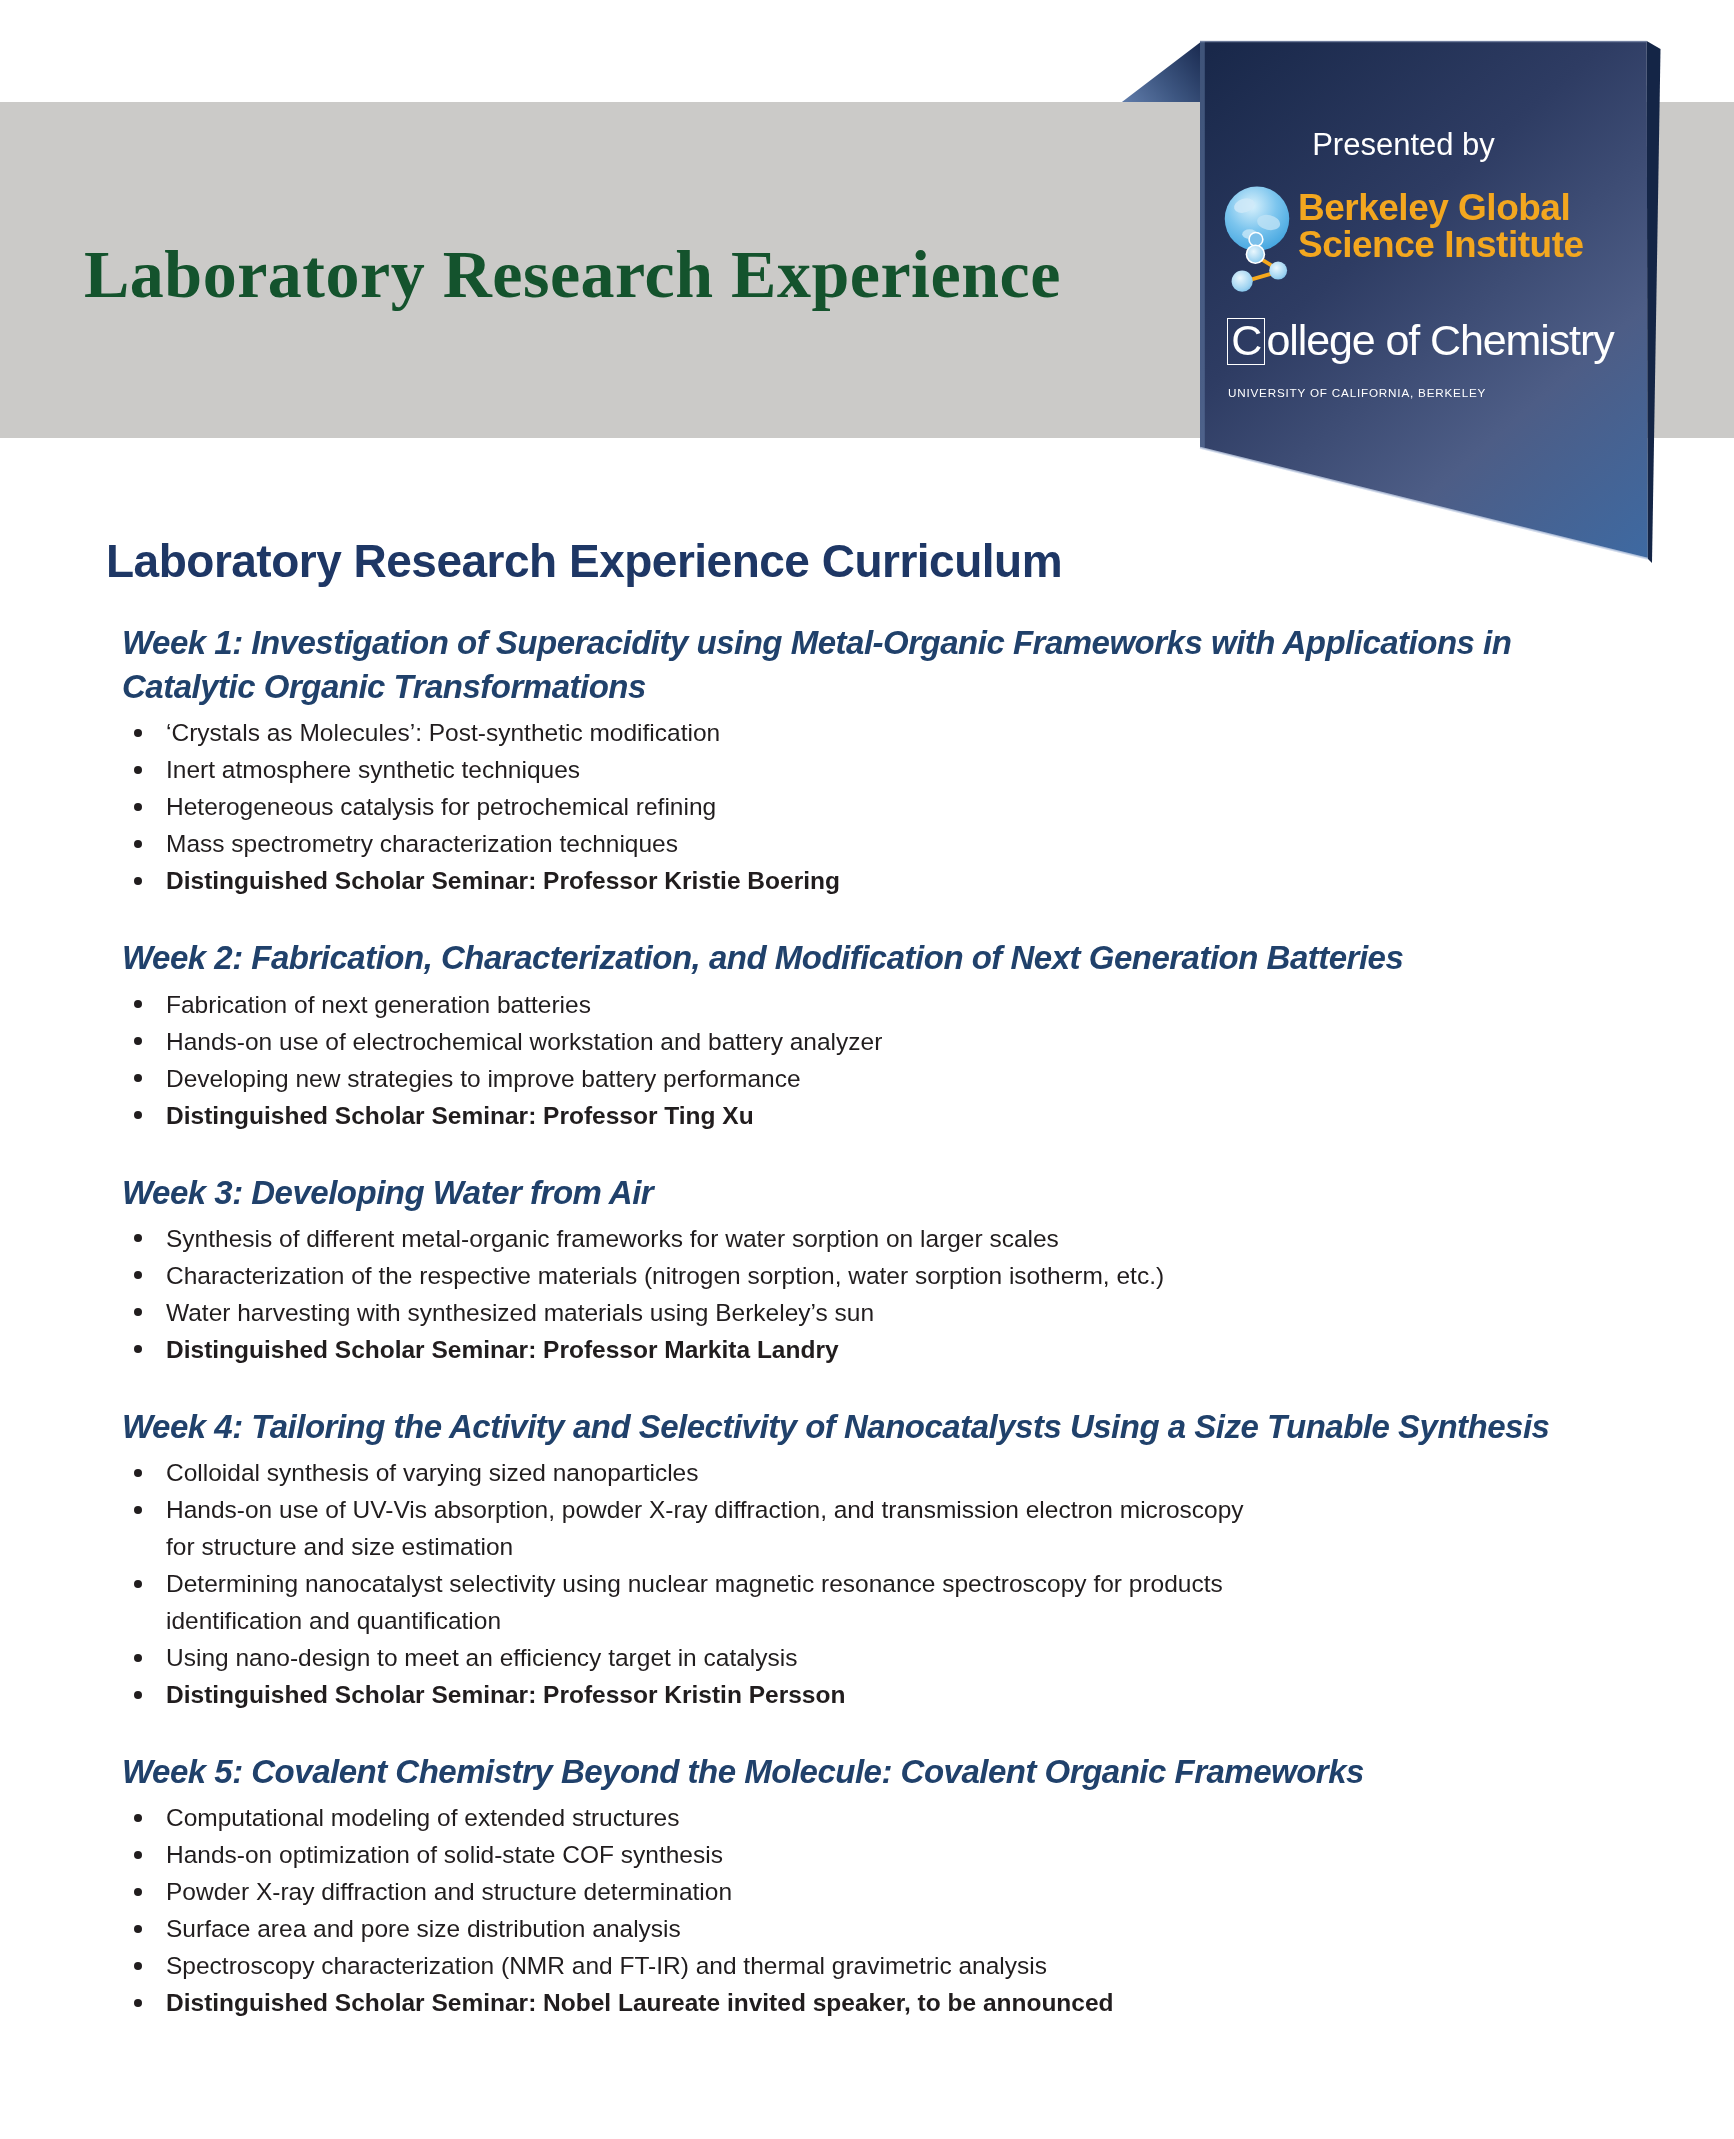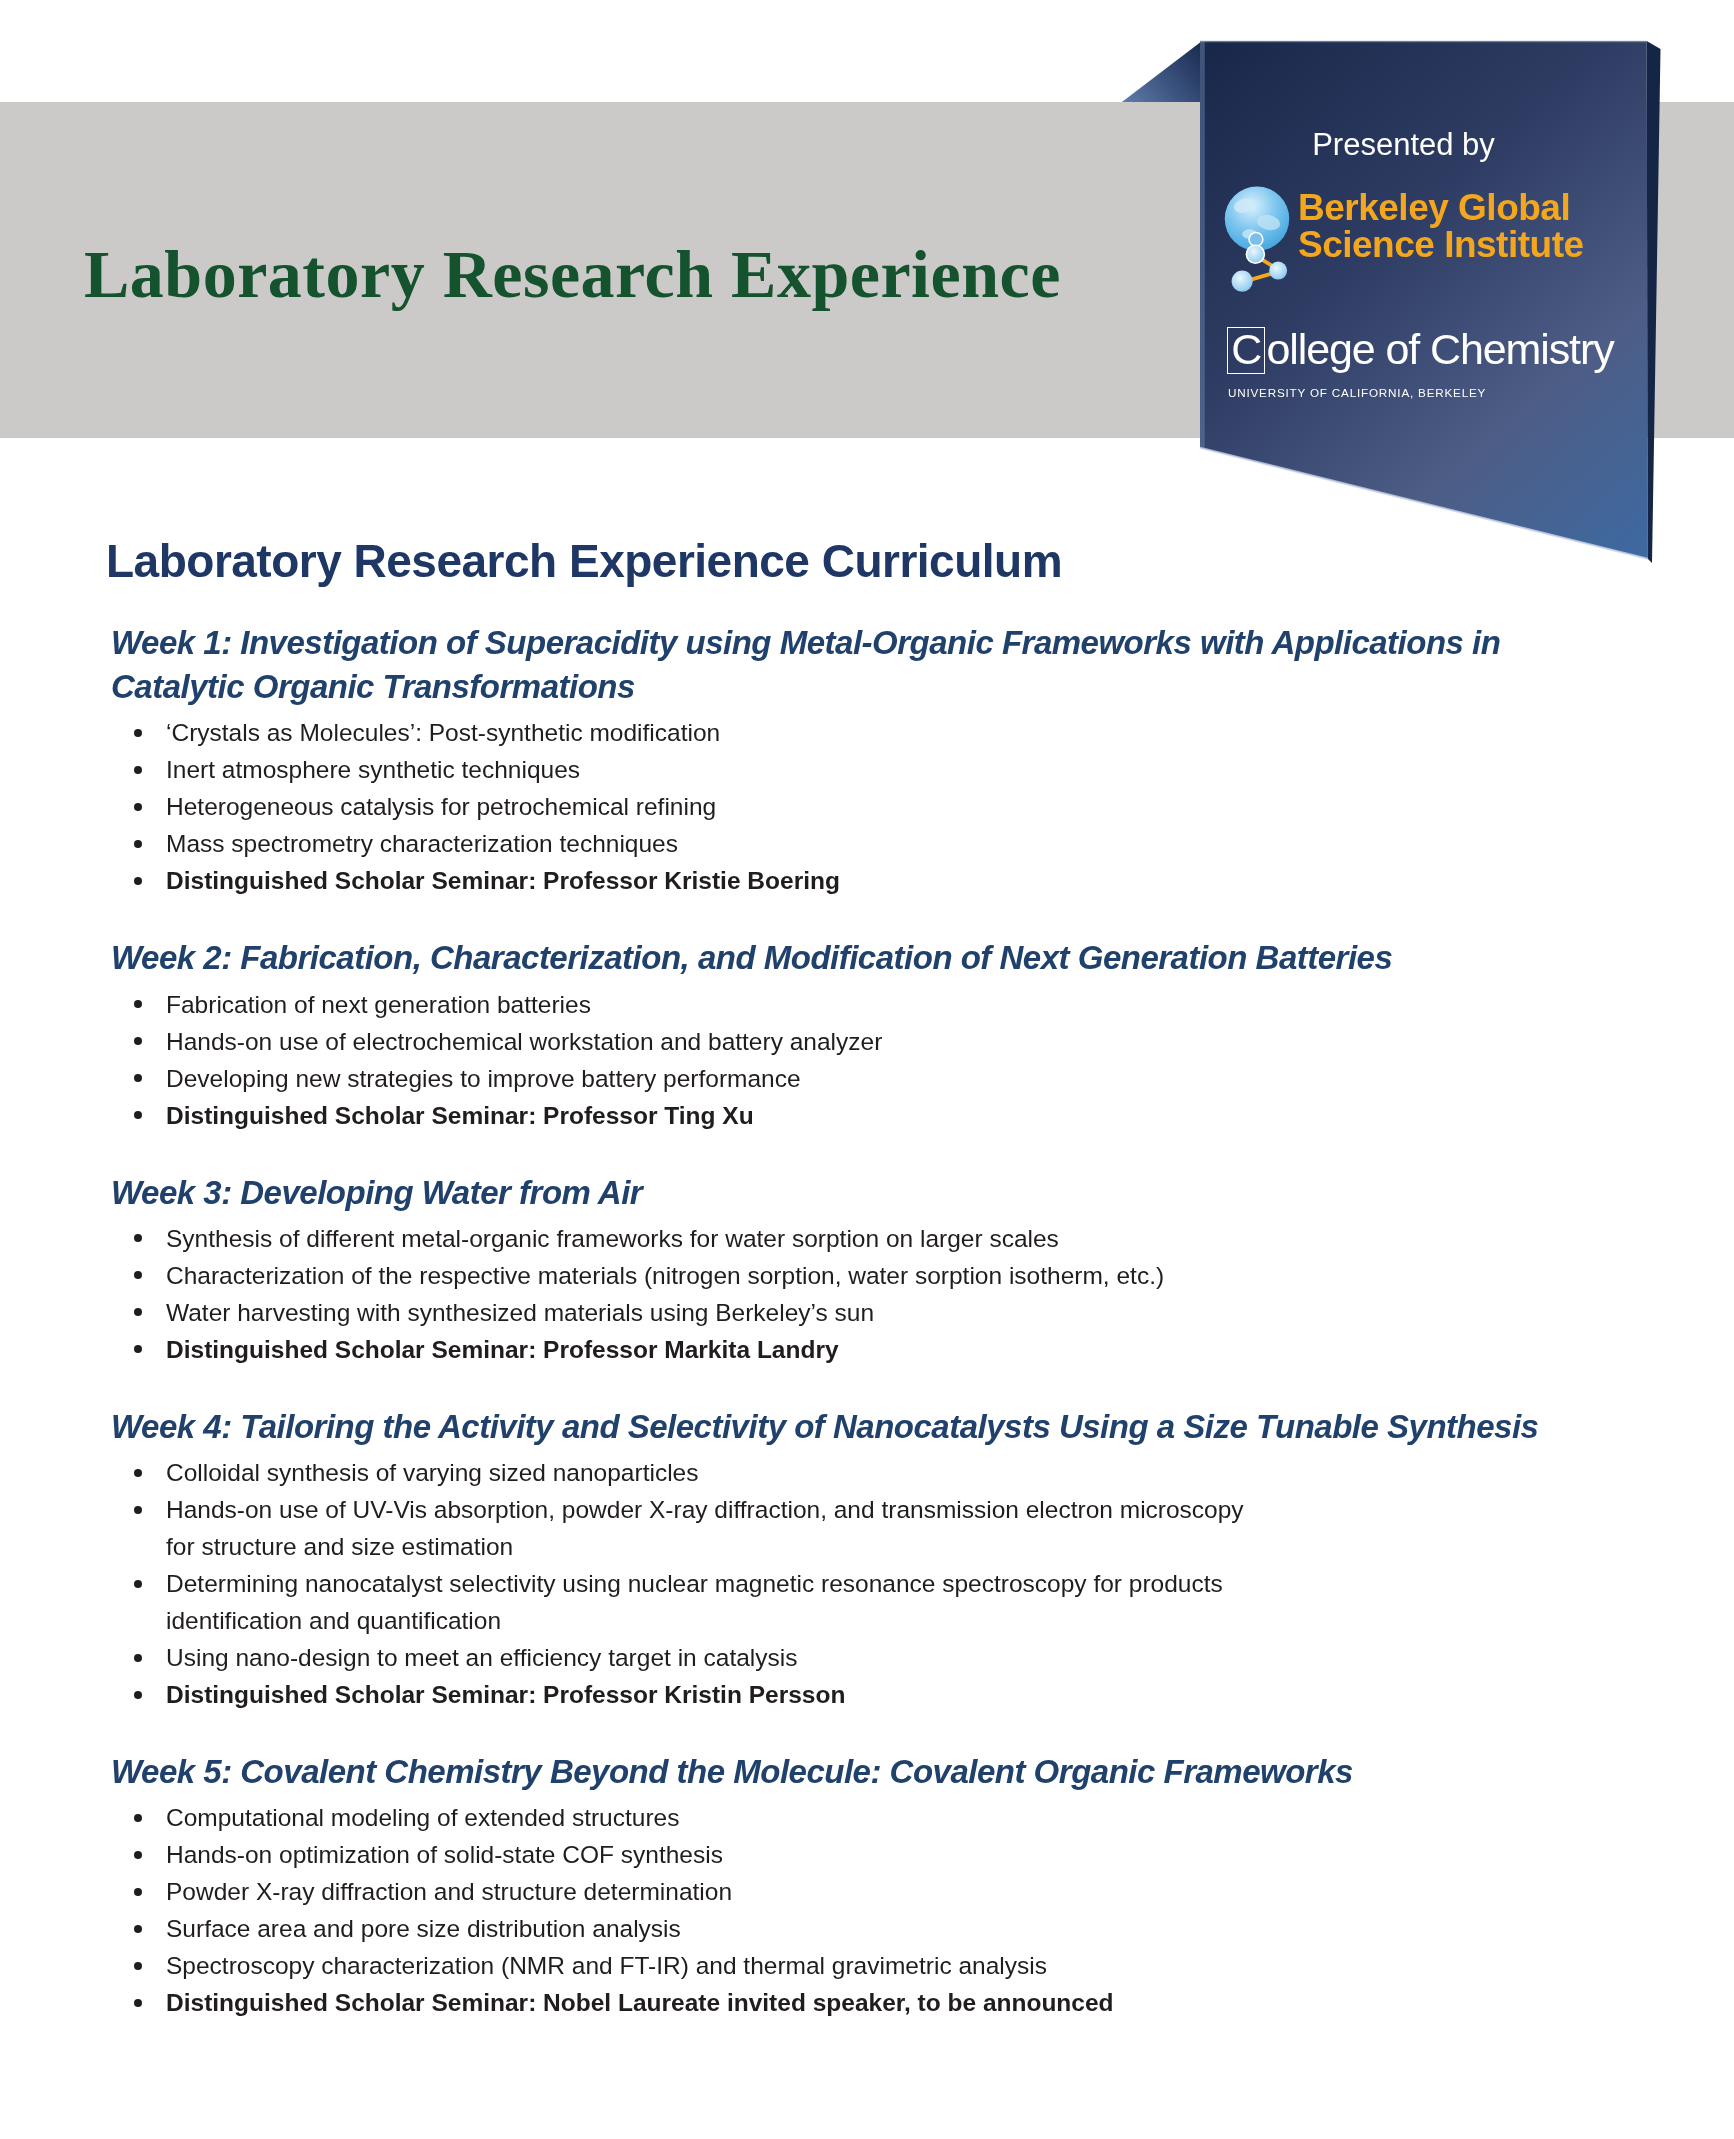--- a/index.html
+++ b/index.html
@@ -31,21 +31,21 @@
     text-align: center; font-size: 31px; font-weight: 400;
     color: #ffffff; line-height: 1;
   }
   .logo-svg { left: 1220px; top: 185px; width: 74px; height: 112px; }
   .institute {
     left: 1298px; top: 189px;
     font-size: 37px; font-weight: 700; letter-spacing: -0.5px;
     color: #f3a71f; line-height: 37px; white-space: pre-line;
   }
   .college {
-    left: 1227px; top: 326px;
+    left: 1227px; top: 317px;
     font-size: 43px; font-weight: 400; letter-spacing: -1.1px;
     color: #ffffff; line-height: 1.1; white-space: nowrap;
   }
   .college .c-box {
     display: inline-block;
     border: 1.6px solid #ffffff;
     padding: 0 3.2px 2.1px 3.2px;
     margin-right: 1.1px;
     line-height: 1.0;
   }
@@ -57,21 +57,21 @@
 
   
   .content {
     left: 106px; top: 538px; width: 1573px;
   }
   .curriculum-title {
     margin: 0; font-size: 46px; font-weight: bold;
     color: #1e3765; letter-spacing: -0.5px; line-height: 1; white-space: nowrap;
   }
   .week-heading {
-    margin: 37px 0 0 5px;
+    margin: 37px 0 0 16px;
     font-size: 33px; font-weight: bold; font-style: italic;
     color: #20416b; letter-spacing: -0.5px; line-height: 44px;
     white-space: pre-line;
   }
   .week-list {
     list-style: none; margin: 5.3px 0 0 0; padding: 0;
   }
   .week-list li {
     position: relative;
     padding-left: 60px;

